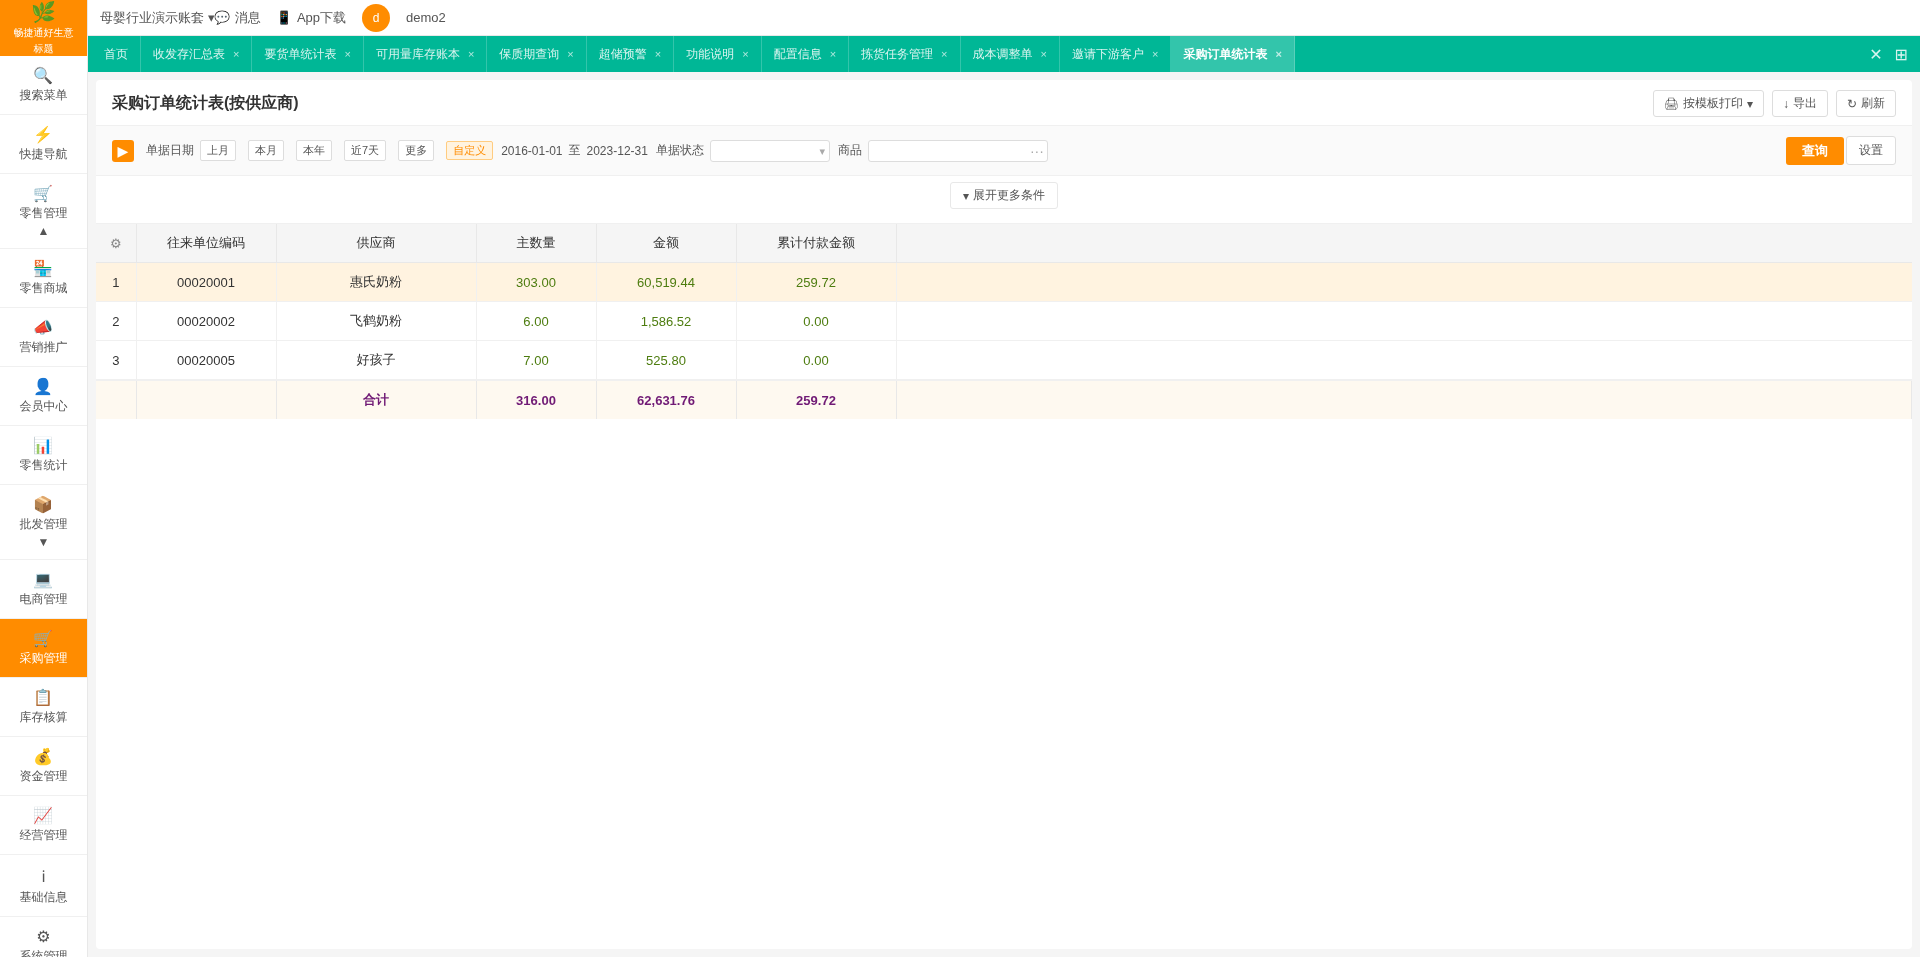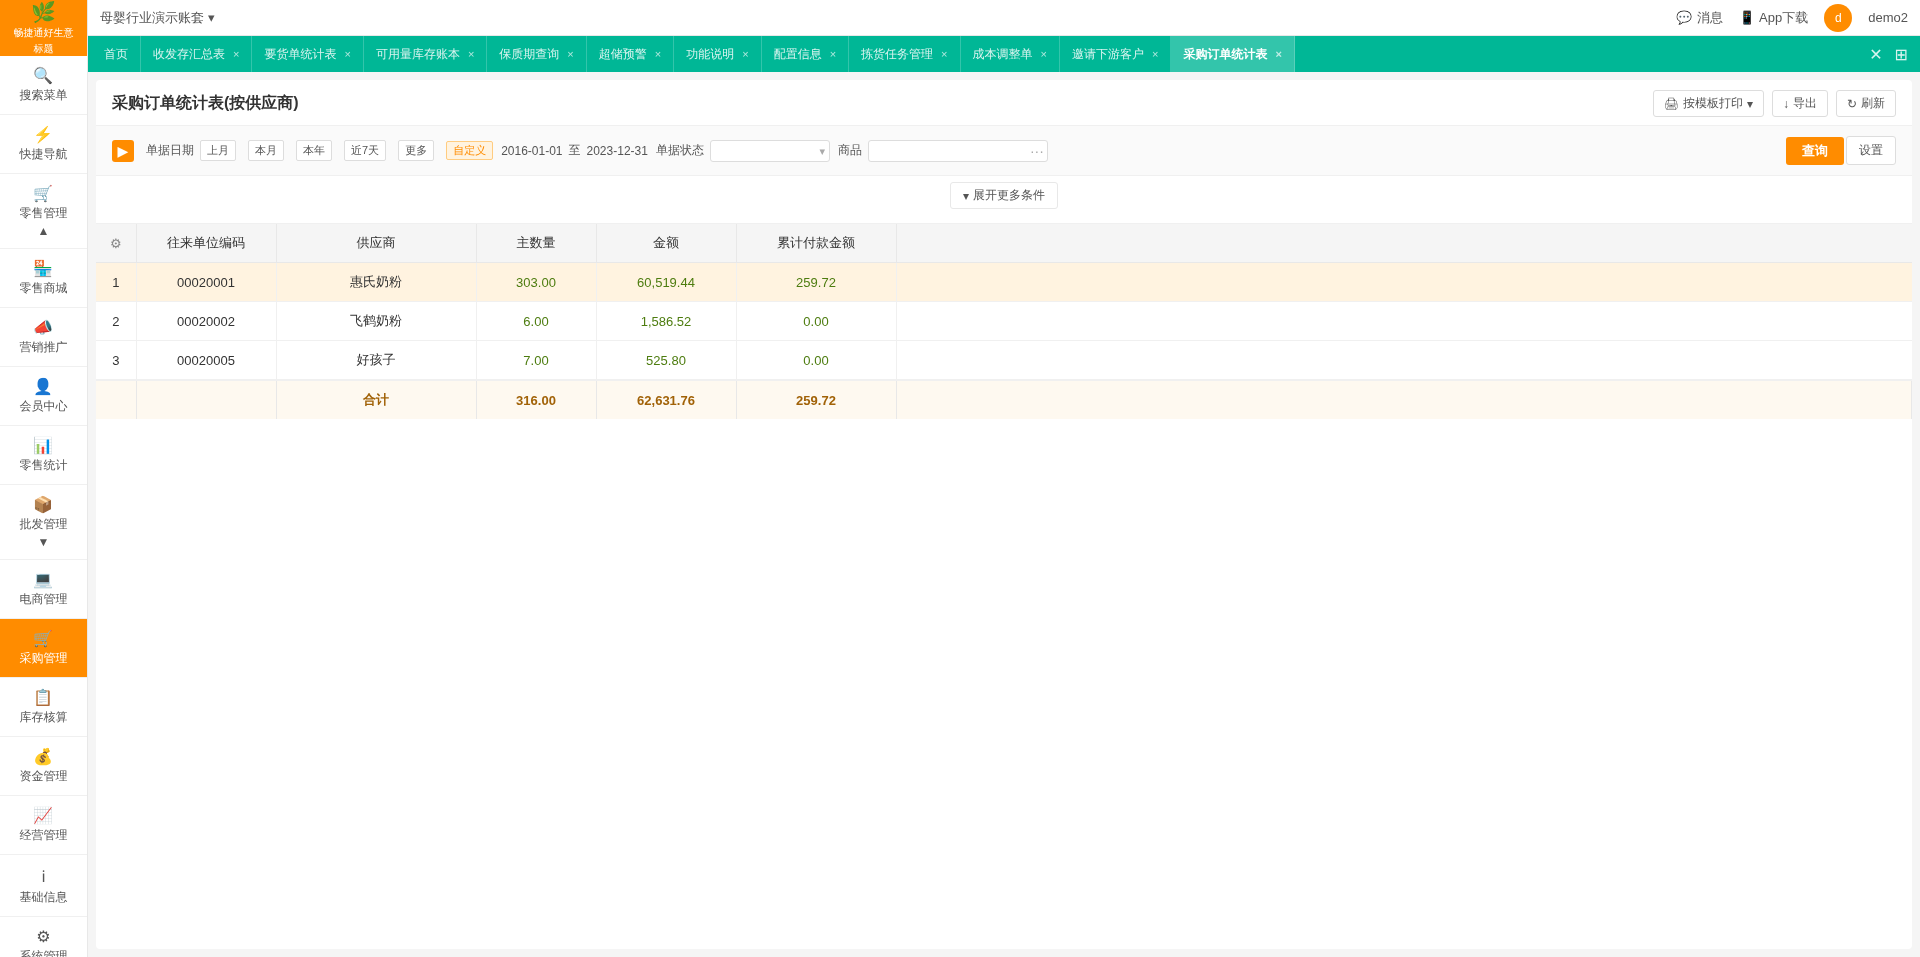--- a/index.html
+++ b/index.html
@@ -60,21 +60,21 @@
     }
 
     
     .top-bar {
       background: #fff;
       height: 36px;
       display: flex;
       align-items: center;
       padding: 0 12px;
       border-bottom: 1px solid #e8e8e8;
-      justify-content: space-between;
+      justify-content: flex-start;
     }
     .top-bar-left {
       display: flex;
       align-items: center;
       gap: 8px;
     }
     .workspace-selector {
       display: flex;
       align-items: center;
       gap: 4px;
@@ -398,21 +398,21 @@
     .col-amount { width: 140px; }
     .col-paid { width: 160px; }
 
     
     .table-summary {
       background: #fef9f0;
       border-top: 2px solid #f0f0f0;
     }
     .table-summary td {
       font-weight: bold;
-      color: #a16207;
+      color: #701a75;
       padding: 10px 12px;
       text-align: center;
       border-right: 1px solid #e8e8e8;
     }
 
     
     .th-settings {
       width: 40px;
       cursor: pointer;
       color: #888;

